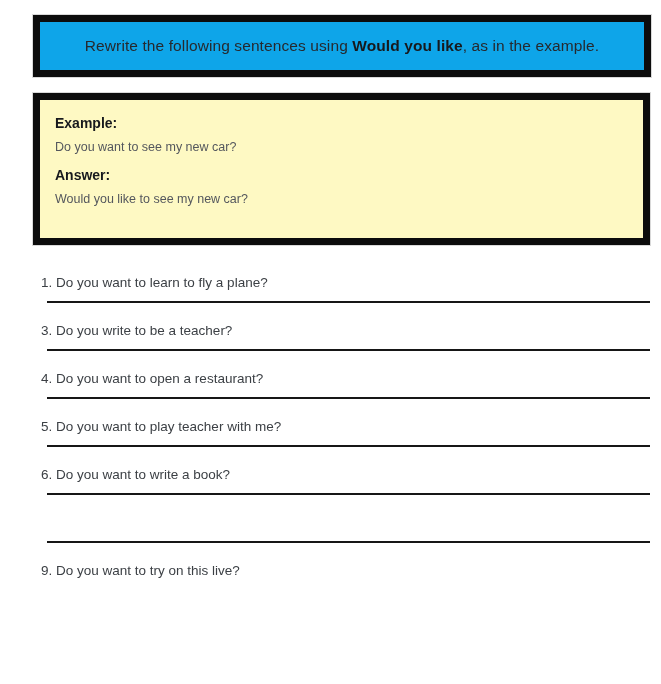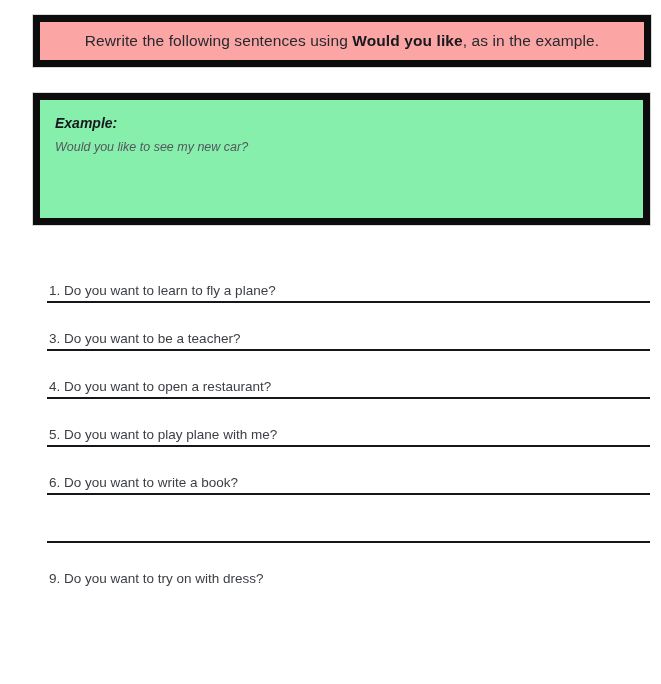--- a/index.html
+++ b/index.html
@@ -15,45 +15,44 @@
     width: 661px;
     height: 684px;
     overflow: hidden;
     background: #ffffff;
     position: relative;
     font-family: "Liberation Sans", sans-serif;
   }
   .header-box {
     position: absolute;
     left: 33px; top: 15px;
-    width: 618px; height: 52px;
+    width: 618px; height: 62px;
     border: 7px solid var(--box-border);
     outline: 1px solid #d9d9d9;
-    background: #fca5a5;
+    background: #0ea5e9;
     display: flex;
     align-items: center;
     justify-content: center;
   }
   .header-text {
     margin: 0;
     font-size: 15.5px;
     color: var(--heading-text);
     letter-spacing: 0.1px;
     white-space: nowrap;
   }
   .header-text b { color: #17191c; }
   .example-box {
     position: absolute;
     left: 33px; top: 93px;
-    width: 617px; height: 132px;
+    width: 617px; height: 152px;
     border: 7px solid var(--box-border);
     outline: 1px solid #d9d9d9;
-    background: #86efac;
+    background: #fef9c3;
     padding: 15px 15px 0 15px;
-    font-style: italic;
   }
   .ex-label {
     margin: 0 0 9px 0;
     font-size: 14px;
     font-weight: bold;
     color: #17191d;
   }
   .ex-text {
     margin: 0 0 13px 0;
     font-size: 12.5px;
@@ -64,73 +63,75 @@
     left: 33px; top: 267px;
     width: 617px;
   }
   .q-item {
     position: relative;
     height: 48px;
   }
   .q-text {
     position: absolute;
     top: 0; left: 0;
-    margin: 16px;
+    margin: 8px;
     font-size: 13.5px;
     color: var(--question-text);
     white-space: nowrap;
   }
   .q-line {
     position: absolute;
     top: 34px; left: 14px; right: 0;
     height: 2px;
     background: var(--answer-line);
   }
 </style>
 </head>
 <body>
 
 <div class="header-box">
   <p class="header-text"><span>Rewrite the following sentences using </span><b>Would you like</b><span>, as in the example.</span></p>
 </div>
 
 <div class="example-box">
   <p class="ex-label">Example:</p>
+  <p class="ex-text">Do you want to see my new car?</p>
+  <p class="ex-label">Answer:</p>
   <p class="ex-text">Would you like to see my new car?</p>
 </div>
 
 <div class="questions" id="questions">
   <div class="q-item">
     <p class="q-text"><span>1.</span> <span>Do you want to learn to fly a plane?</span></p>
     <div class="q-line"></div>
   </div>
 
 
   <div class="q-item">
-    <p class="q-text"><span>3.</span> <span>Do you want to be a teacher?</span></p>
+    <p class="q-text"><span>3.</span> <span>Do you write to be a teacher?</span></p>
     <div class="q-line"></div>
   </div>
 
   <div class="q-item">
     <p class="q-text"><span>4.</span> <span>Do you want to open a restaurant?</span></p>
     <div class="q-line"></div>
   </div>
 
   <div class="q-item">
-    <p class="q-text"><span>5.</span> <span>Do you want to play plane with me?</span></p>
+    <p class="q-text"><span>5.</span> <span>Do you want to play teacher with me?</span></p>
     <div class="q-line"></div>
   </div>
 
   <div class="q-item">
     <p class="q-text"><span>6.</span> <span>Do you want to write a book?</span></p>
     <div class="q-line"></div>
   </div>
 
 
   <div class="q-item">
     <div class="q-line"></div>
   </div>
 
   <div class="q-item">
-    <p class="q-text"><span>9.</span> <span>Do you want to try on with dress?</span></p>
+    <p class="q-text"><span>9.</span> <span>Do you want to try on this live?</span></p>
 
   </div>
 </div>
 
 </body></html>

